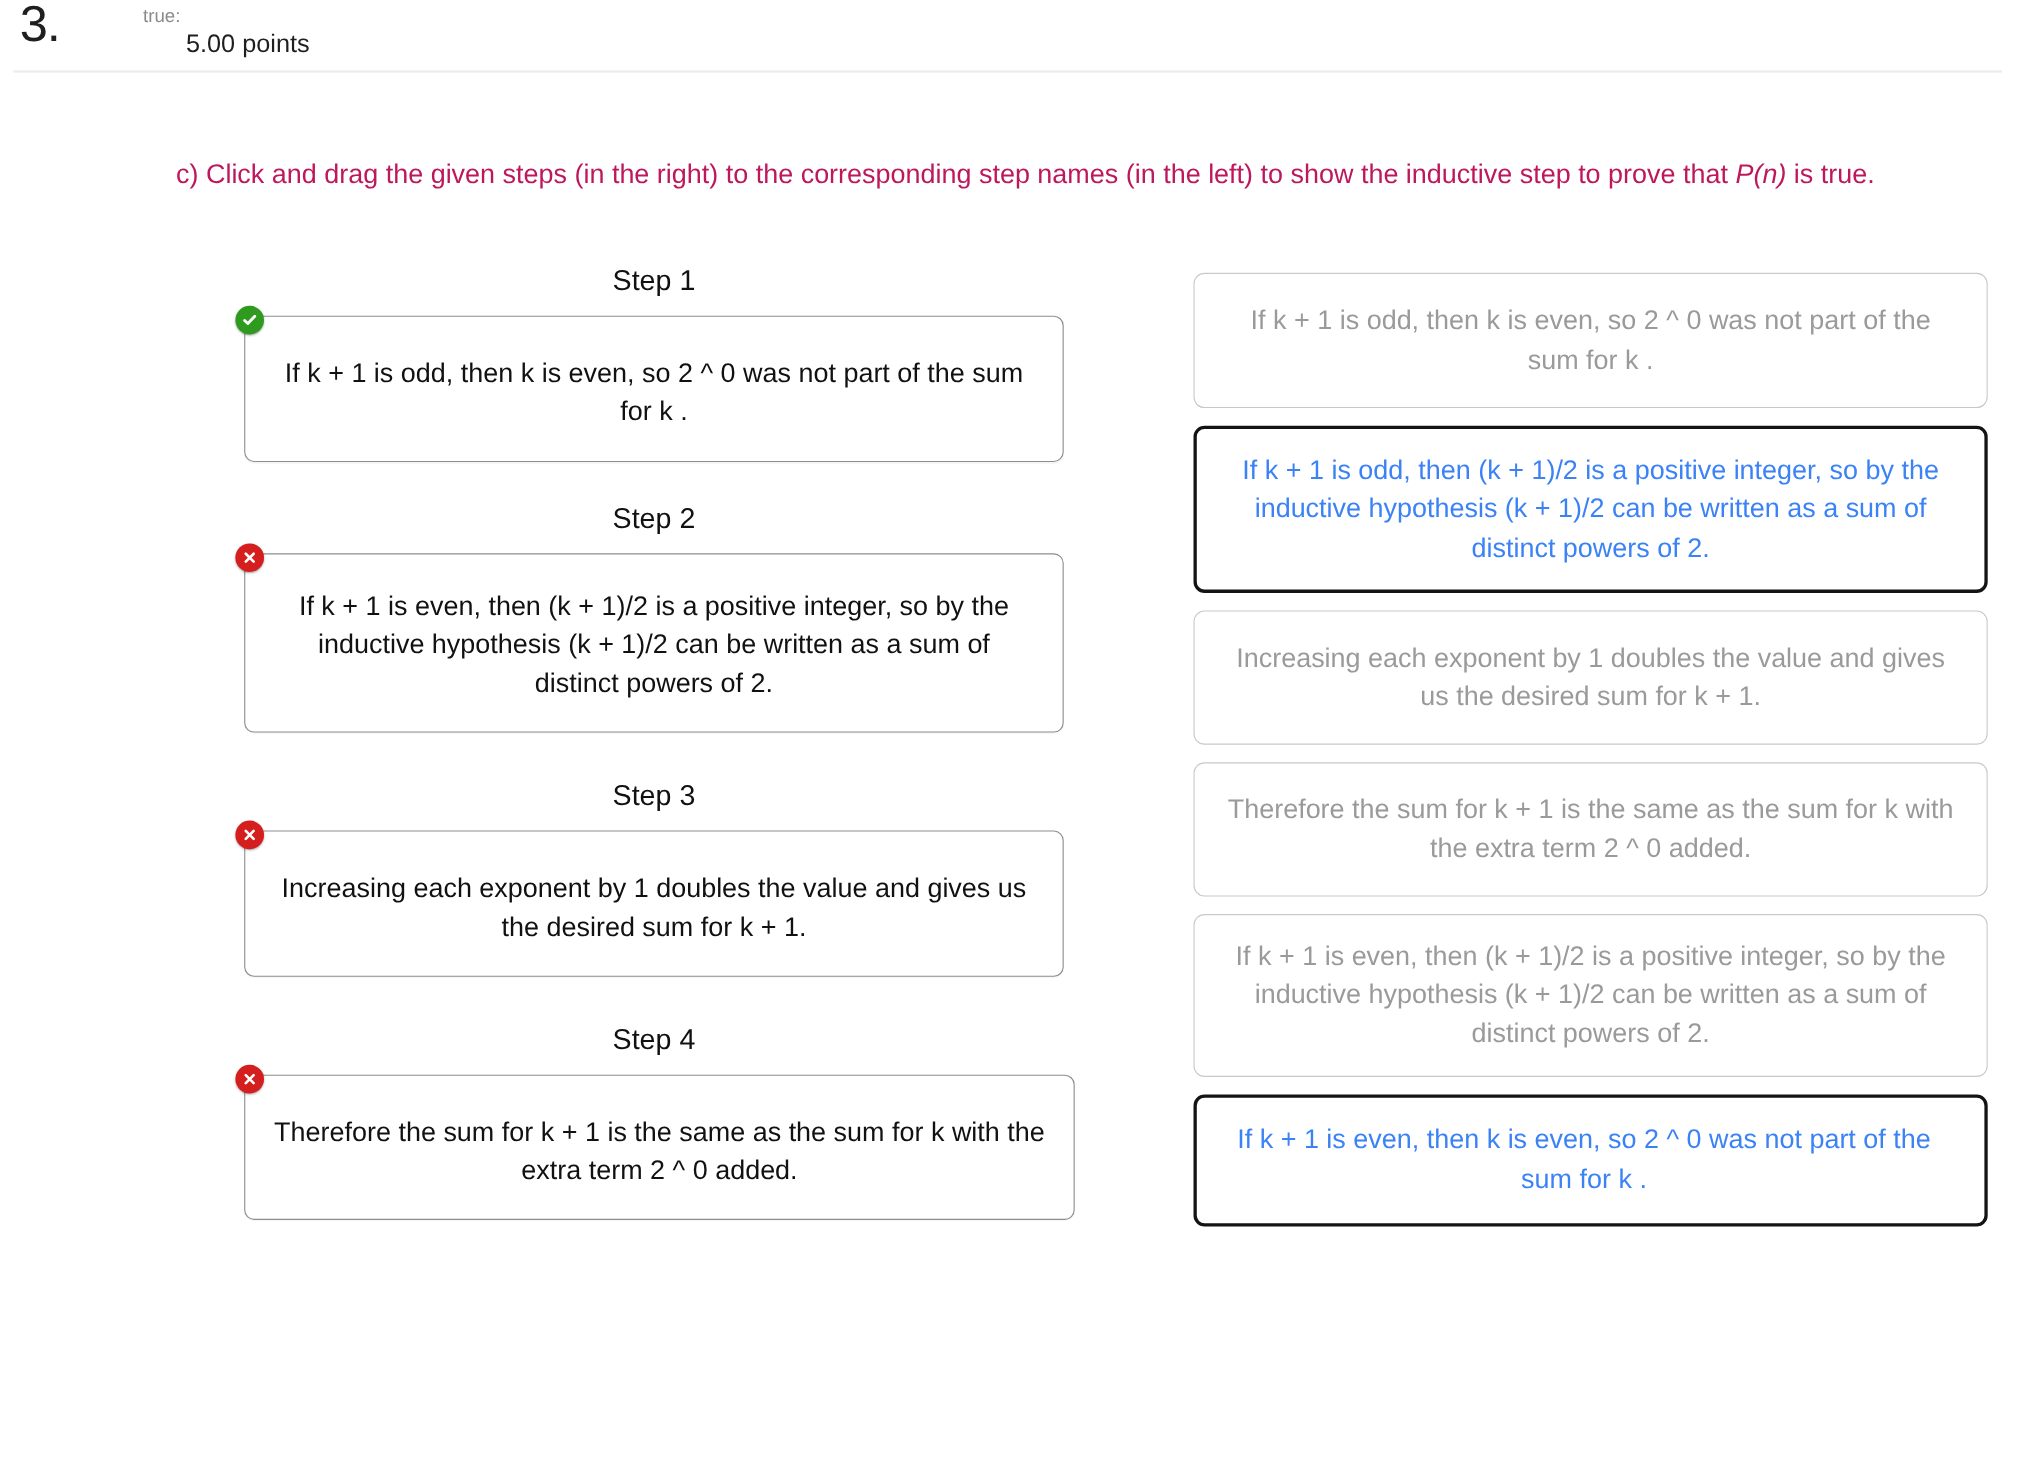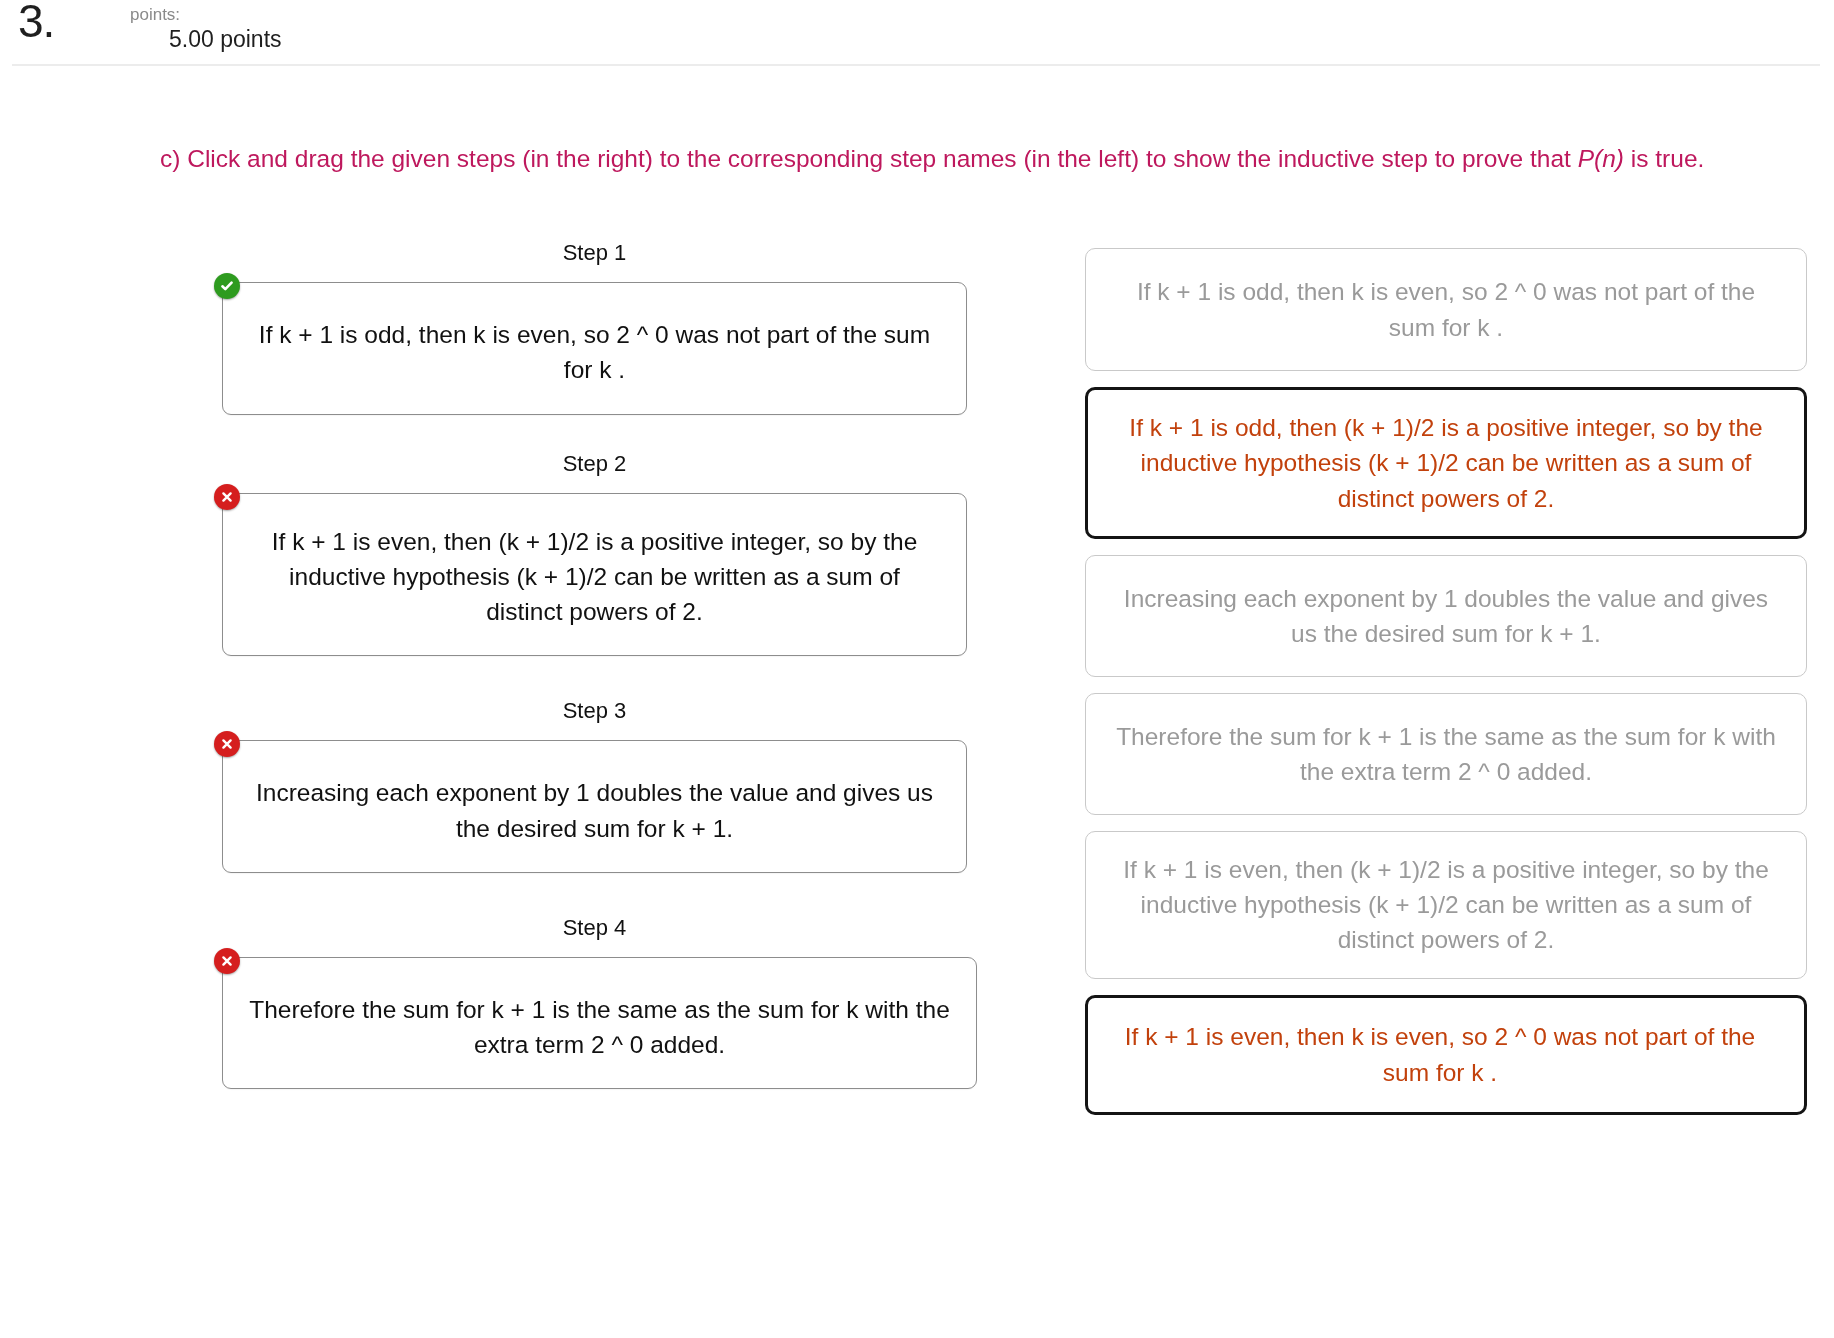--- a/index.html
+++ b/index.html
@@ -88,21 +88,21 @@
   .right-col {
     position: absolute;
     left: 1085px;
     top: 8px;
     width: 722px;
   }
 
   
   .step-label {
     text-align: center;
-    font-size: 22px;
+    font-size: 26px;
     color: #111111;
     font-weight: 400;
   }
 
   
   .drop-slot {
     position: relative;
     margin-top: 16px;
     box-sizing: border-box;
     border: 1.6px solid #8d8d8d;
@@ -154,29 +154,29 @@
   }
   .source-card.used {
     border: 1.6px solid #c9c9c9;
     color: #9a9a9a;
   }
   .source-card.used .card-text { color: #9a9a9a; }
   .source-card.active {
     border: 3px solid #141414;
     color: #111111;
   }
-  .source-card.active .card-text { color: #c2410c; }
+  .source-card.active .card-text { color: #3b82f6; }
 </style>
 </head>
 <body>
 
 <div class="q-header">
   <div class="q-number">3.</div>
   <div class="q-value-block">
-    <div class="q-value-label">points:</div>
+    <div class="q-value-label">true:</div>
     <div class="q-value-amount">5.00 points</div>
   </div>
 </div>
 <div class="header-rule"></div>
 
 <div class="prompt"><span>c) Click and drag the given steps (in the right) to the corresponding step names (in the left) to show the inductive step to prove that </span><span class="ital">P(n)</span><span> is true.</span></div>
 
 <div class="dnd-area">
 
   <div class="left-col">

